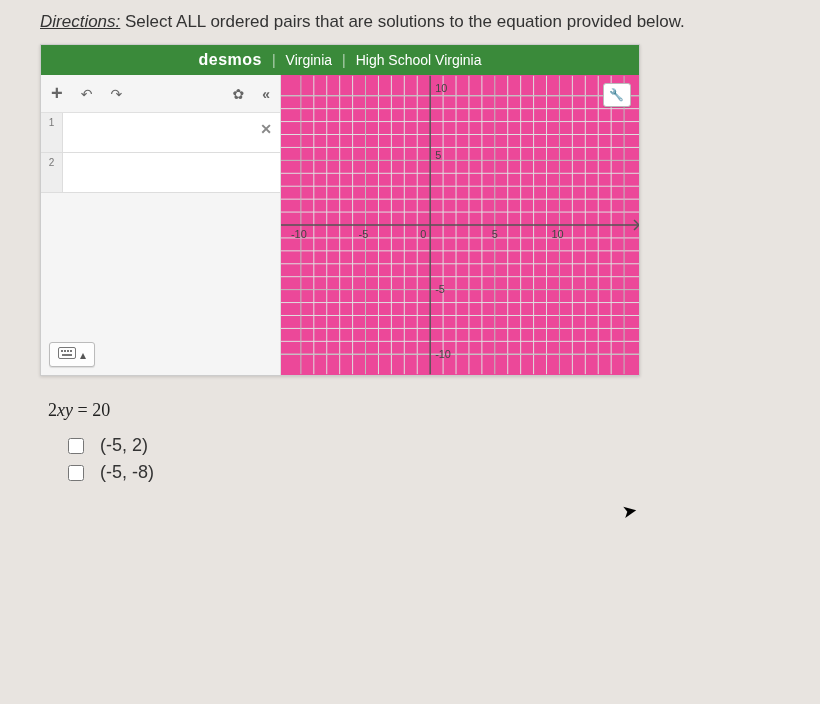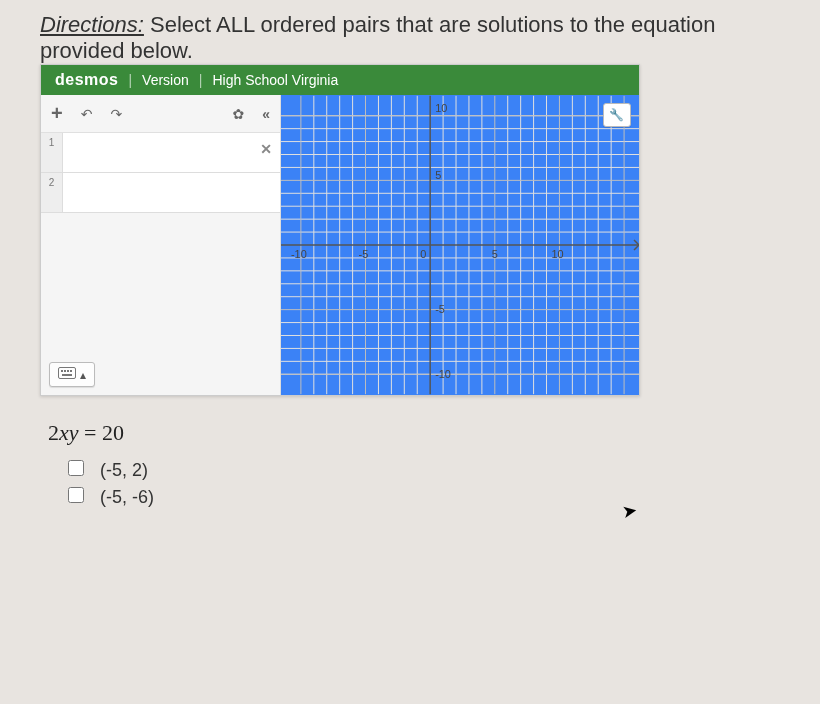--- a/index.html
+++ b/index.html
@@ -8,40 +8,42 @@
     background: #e8e4e0;
     width: 820px;
     height: 704px;
     overflow: hidden;
     position: relative;
   }
   .page {
     padding: 12px 20px 0 40px;
   }
   .directions {
-    font-size: 22px;
+    font-size: 17px;
     color: #333;
+    margin-bottom: 12px;
   }
   .directions .label {
     text-decoration: underline;
     font-style: italic;
   }
   .desmos-widget {
     border: 1px solid #ccc;
     background: #fafafa;
     width: 600px;
     box-shadow: 0 1px 3px rgba(0,0,0,0.15);
   }
   .desmos-header {
     background: #3a8a3a;
     color: #fff;
     display: flex;
     align-items: center;
     padding: 6px 14px;
     font-size: 14px;
+    justify-content: center;
   }
   .desmos-header .brand {
     font-weight: 600;
     font-size: 16px;
     letter-spacing: 0.5px;
   }
   .desmos-header .sep {
     margin: 0 10px;
     opacity: 0.6;
   }
@@ -113,21 +115,21 @@
     background: #fdfdfd;
     border: 1px solid #bbb;
     border-radius: 3px;
     padding: 4px 8px;
     font-size: 12px;
     color: #555;
     box-shadow: 0 1px 1px rgba(0,0,0,0.1);
   }
   .graph {
     flex: 1;
-    background: #3b82f6;
+    background: #ec4899;
     position: relative;
   }
   .graph svg {
     width: 100%;
     height: 100%;
     display: block;
   }
   .wrench-btn {
     position: absolute;
     top: 8px;
@@ -142,33 +144,33 @@
     justify-content: center;
     font-size: 12px;
     color: #555;
     box-shadow: 0 1px 1px rgba(0,0,0,0.1);
   }
   .question {
     margin-top: 24px;
     padding-left: 8px;
   }
   .equation {
-    font-size: 22px;
+    font-size: 18px;
     font-family: "Times New Roman", serif;
     color: #222;
     margin-bottom: 14px;
   }
   .equation .var { font-style: italic; }
   .options {
     list-style: none;
     padding-left: 20px;
   }
   .options li {
     display: flex;
-    align-items: flex-start;
+    align-items: center;
     margin-bottom: 6px;
     font-size: 18px;
     color: #333;
   }
   .options input[type=checkbox] {
     width: 16px;
     height: 16px;
     margin-right: 16px;
   }
   .cursor-arrow {
@@ -185,21 +187,21 @@
 
 <div class="page">
   <p class="directions">
     <span class="label">Directions:</span><span> Select ALL ordered pairs that are solutions to the equation provided below.</span>
   </p>
 
   <div class="desmos-widget">
     <div class="desmos-header">
       <span class="brand">desmos</span>
       <span class="sep">|</span>
-      <span>Version</span>
+      <span>Virginia</span>
       <span class="sep">|</span>
       <span>High School Virginia</span>
     </div>
     <div class="desmos-body">
       <div class="panel">
         <div class="panel-toolbar">
           <span class="plus">+</span>
           <span class="undo">↶</span>
           <span class="redo">↷</span>
           <span class="spacer"></span>
@@ -313,19 +315,19 @@
     <div class="equation">
       <span>2</span><span class="var">xy</span><span> = </span><span>20</span>
     </div>
     <ul class="options">
       <li>
         <input type="checkbox" style="">
         <span>(-5, 2)</span>
       </li>
       <li>
         <input type="checkbox" style="">
-        <span>(-5, -6)</span>
+        <span>(-5, -8)</span>
       </li>
     </ul>
   </div>
 </div>
 
 <div class="cursor-arrow">➤</div>
 
 </body></html>

